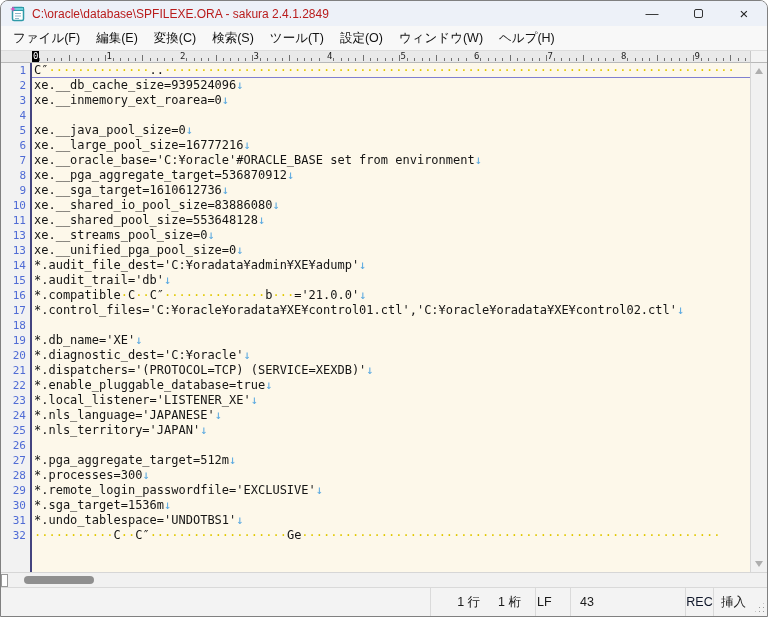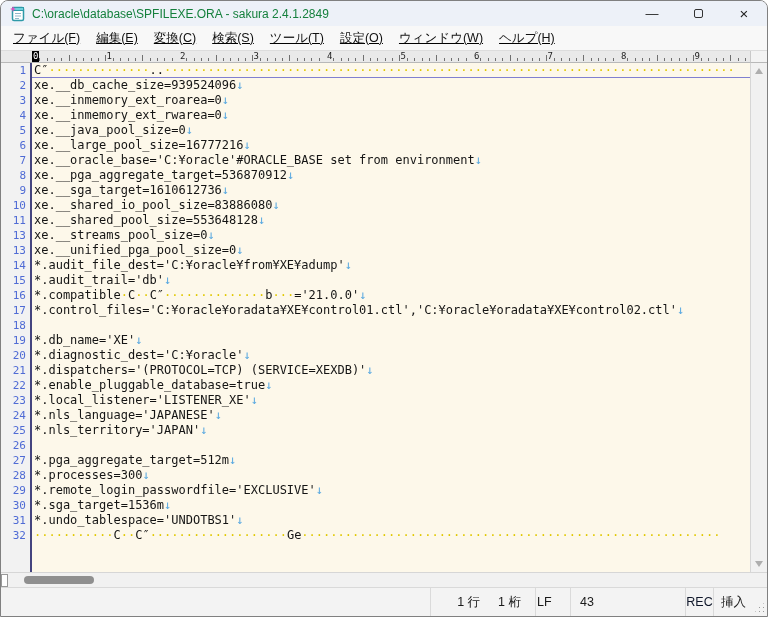--- a/index.html
+++ b/index.html
@@ -9,28 +9,28 @@
     border:1px solid #808080;
     border-radius:8px 8px 0 0;
     overflow:hidden;
     background:#f0f0f0;
     font-family:"Liberation Sans", sans-serif;
     display:flex; flex-direction:column;
   }
   
   #titlebar { height:25px; background:#edf1f8; display:flex; align-items:center; flex:0 0 auto; }
   #app-icon { width:16px; height:16px; margin:0 6px 0 9px; flex:0 0 auto; }
-  #title-text { font-size:12px; color:#15803d; white-space:nowrap;text-align:right; }
+  #title-text { font-size:12px; color:#b91c1c; white-space:nowrap;text-align:right; }
   .win-btn { width:46px; height:25px; display:flex; align-items:center; justify-content:center;
              font-size:13px; color:#222; }
   #win-controls { margin-left:auto; display:flex; }
   #max-glyph { width:9px; height:9px; border:1px solid #333; border-radius:2px; }
   
   #menubar { height:25px; background:#f8f8f8; border-bottom:1px solid #dcdcdc;
-             display:flex; align-items:center; padding-left:4px; flex:0 0 auto;text-decoration:underline; }
+             display:flex; align-items:center; padding-left:4px; flex:0 0 auto; }
   .menu-item { font-size:12.5px; color:#111; padding:3px 8px; white-space:nowrap; }
   
   #ruler-row { height:12px; display:flex; flex:0 0 auto; }
   #ruler { position:relative; flex:1 1 auto; background:#e9e9e9; border-bottom:1px solid #b8b8b8; }
   #ruler-ticks { position:absolute; left:31px; right:0; bottom:1px; height:3px;
     background:repeating-linear-gradient(90deg,#707070 0 1px,transparent 1px 7.35px); }
   #ruler-ticks-major { position:absolute; left:31px; right:0; bottom:1px; height:6px;
     background:repeating-linear-gradient(90deg,#707070 0 1px,transparent 1px 36.75px); }
   .ruler-num { position:absolute; bottom:0; font-size:9px; line-height:11px; color:#222;
     font-family:"DejaVu Sans Mono", monospace; background:#e9e9e9; padding:0 1px; }
@@ -153,21 +153,20 @@
           <div class="ed-row">
             <span class="ln">2</span>
             <span class="lc"><span class="seg-t">xe.__db_cache_size=939524096</span><span class="seg-e">↓</span></span>
           </div>
           <div class="ed-row">
             <span class="ln">3</span>
             <span class="lc"><span class="seg-t">xe.__inmemory_ext_roarea=0</span><span class="seg-e">↓</span></span>
           </div>
           <div class="ed-row">
             <span class="ln">4</span>
-            <span class="lc"><span class="seg-t">xe.__inmemory_ext_rwarea=0</span><span class="seg-e">↓</span></span>
           </div>
           <div class="ed-row">
             <span class="ln">5</span>
             <span class="lc"><span class="seg-t">xe.__java_pool_size=0</span><span class="seg-e">↓</span></span>
           </div>
           <div class="ed-row">
             <span class="ln">6</span>
             <span class="lc"><span class="seg-t">xe.__large_pool_size=16777216</span><span class="seg-e">↓</span></span>
           </div>
           <div class="ed-row">
@@ -193,21 +192,21 @@
           <div class="ed-row">
             <span class="ln">13</span>
             <span class="lc"><span class="seg-t">xe.__streams_pool_size=0</span><span class="seg-e">↓</span></span>
           </div>
           <div class="ed-row">
             <span class="ln">13</span>
             <span class="lc"><span class="seg-t">xe.__unified_pga_pool_size=0</span><span class="seg-e">↓</span></span>
           </div>
           <div class="ed-row">
             <span class="ln">14</span>
-            <span class="lc"><span class="seg-t">*.audit_file_dest='C:¥oracle¥from¥XE¥adump'</span><span class="seg-e">↓</span></span>
+            <span class="lc"><span class="seg-t">*.audit_file_dest='C:¥oradata¥admin¥XE¥adump'</span><span class="seg-e">↓</span></span>
           </div>
           <div class="ed-row">
             <span class="ln">15</span>
             <span class="lc"><span class="seg-t">*.audit_trail='db'</span><span class="seg-e">↓</span></span>
           </div>
           <div class="ed-row">
             <span class="ln">16</span>
             <span class="lc"><span class="seg-t">*.compatible</span><span class="seg-d">·</span><span class="seg-t">C</span><span class="seg-d">··</span><span class="seg-t">C″</span><span class="seg-d">··············</span><span class="seg-t">b</span><span class="seg-d">···</span><span class="seg-t">='21.0.0'</span><span class="seg-e">↓</span></span>
           </div>
           <div class="ed-row">

